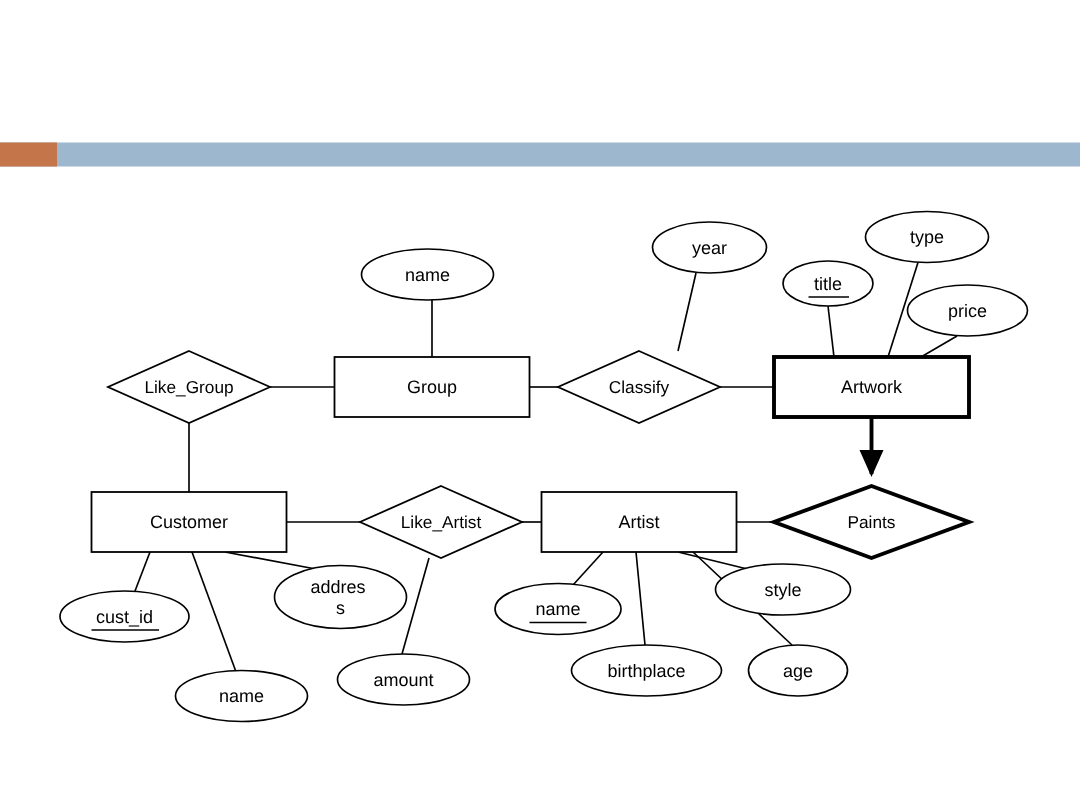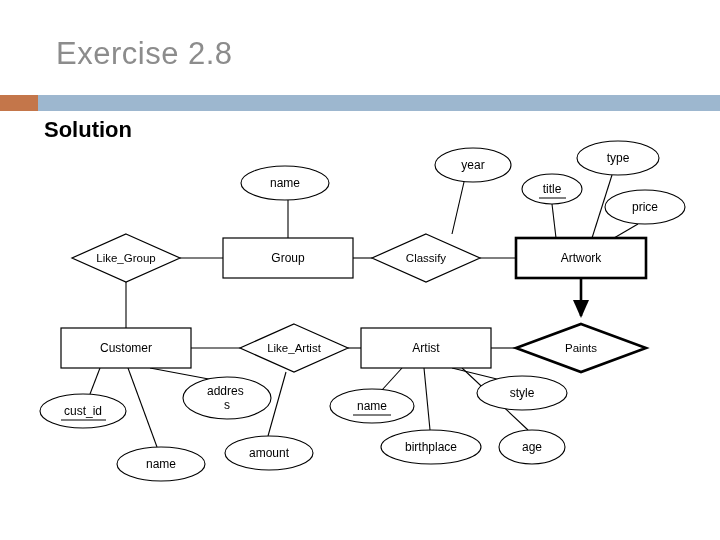--- a/index.html
+++ b/index.html
@@ -114,22 +114,20 @@
   }
 </style>
 </head>
 <body>
 
 <div id="slide">
 
   <div class="band"></div>
   <div class="band-accent"></div>
 
-  <div class="title">Exercise 2.8</div>
-  <div class="subtitle">Solution</div>
 
   <svg id="diagram" viewBox="0 0 720 540">
 
     <g>
 
       <path class="edge" d="M288 238 L288 200"></path>
 
       <path class="edge" d="M180 258 L223 258"></path>
 
       <path class="edge" d="M353 258 L372 258"></path>

